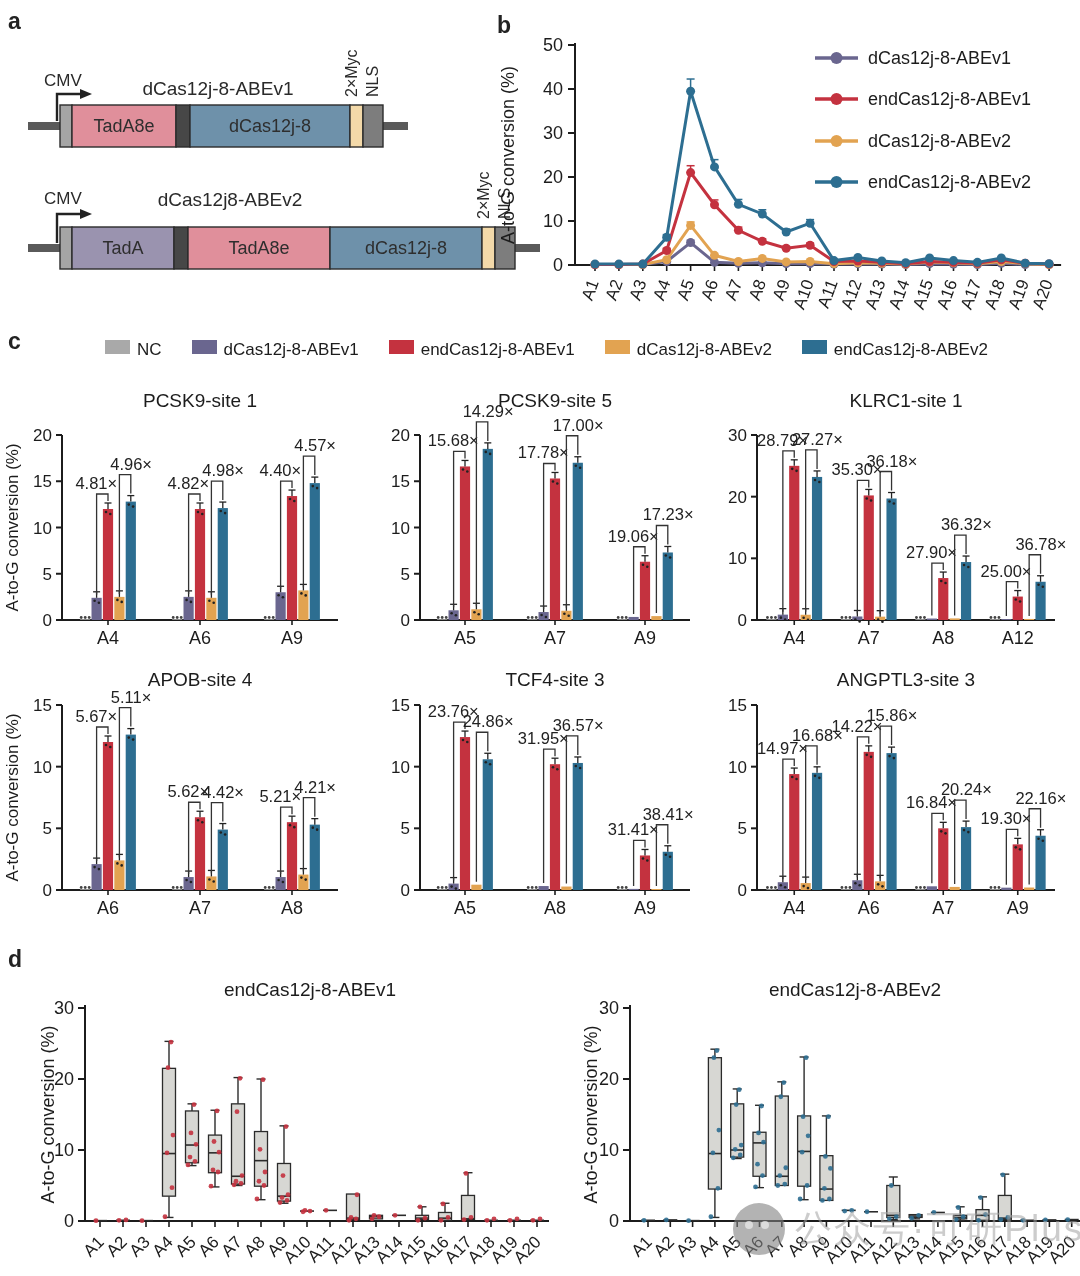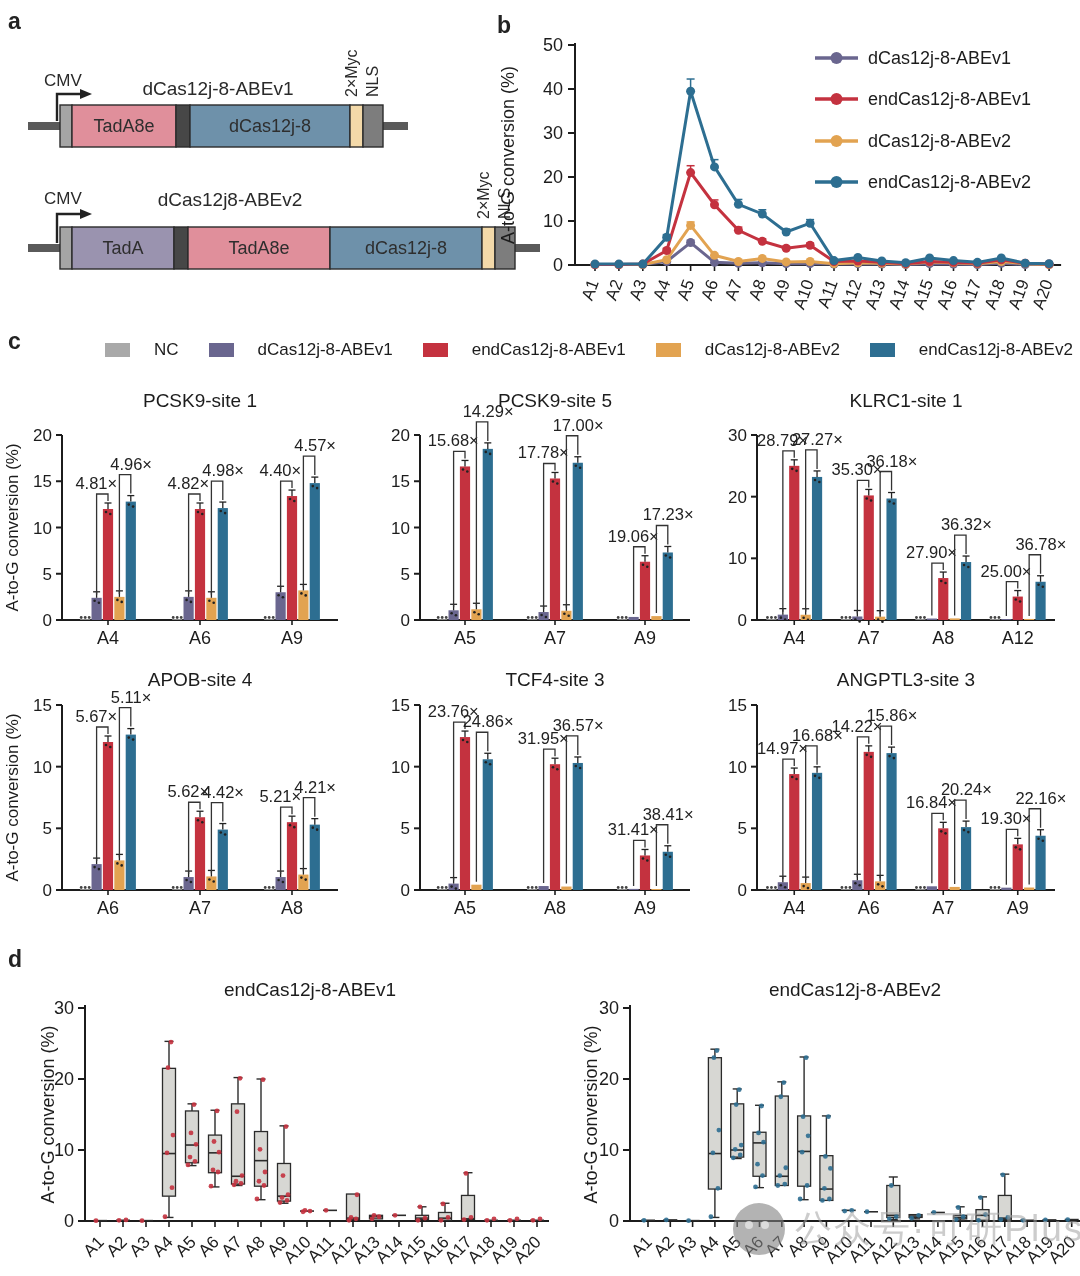--- a/index.html
+++ b/index.html
@@ -3,21 +3,21 @@
 <meta charset="utf-8">
 <style>
   html,body{margin:0;padding:0;background:#fff;}
   #fig{position:relative;width:1080px;height:1276px;background:#fff;overflow:hidden;
        font-family:"Liberation Sans", sans-serif;color:#1c1c1c;}
   .plabel{position:absolute;font-size:23px;font-weight:600;color:#222;z-index:5;}
   svg{position:absolute;overflow:visible;}
   svg text{font-family:"Liberation Sans", sans-serif;}
   #legend-c{position:absolute;top:336px;left:105px;width:975px;height:28px;display:flex;
             align-items:center;gap:30px;z-index:4;}
-  .lg-item{display:flex;align-items:center;gap:24px;}
+  .lg-item{display:flex;gap:7px;}
   .lg-sw{width:25px;height:14px;display:inline-block;}
   .lg-tx{font-size:17px;color:#1c1c1c;}
   #watermark{position:absolute;left:733px;top:1203px;display:flex;align-items:center;gap:10px;
              z-index:6;pointer-events:none;}
   #wm-circle{width:52px;height:52px;border-radius:50%;background:rgba(128,128,128,0.6);
              position:relative;flex:0 0 auto;}
   #wm-circle:before{content:"";position:absolute;left:12px;top:18px;width:8px;height:8px;
              border-radius:50%;background:rgba(230,230,230,0.8);}
   #wm-circle:after{content:"";position:absolute;left:28px;top:18px;width:8px;height:8px;
              border-radius:50%;background:rgba(230,230,230,0.8);}

